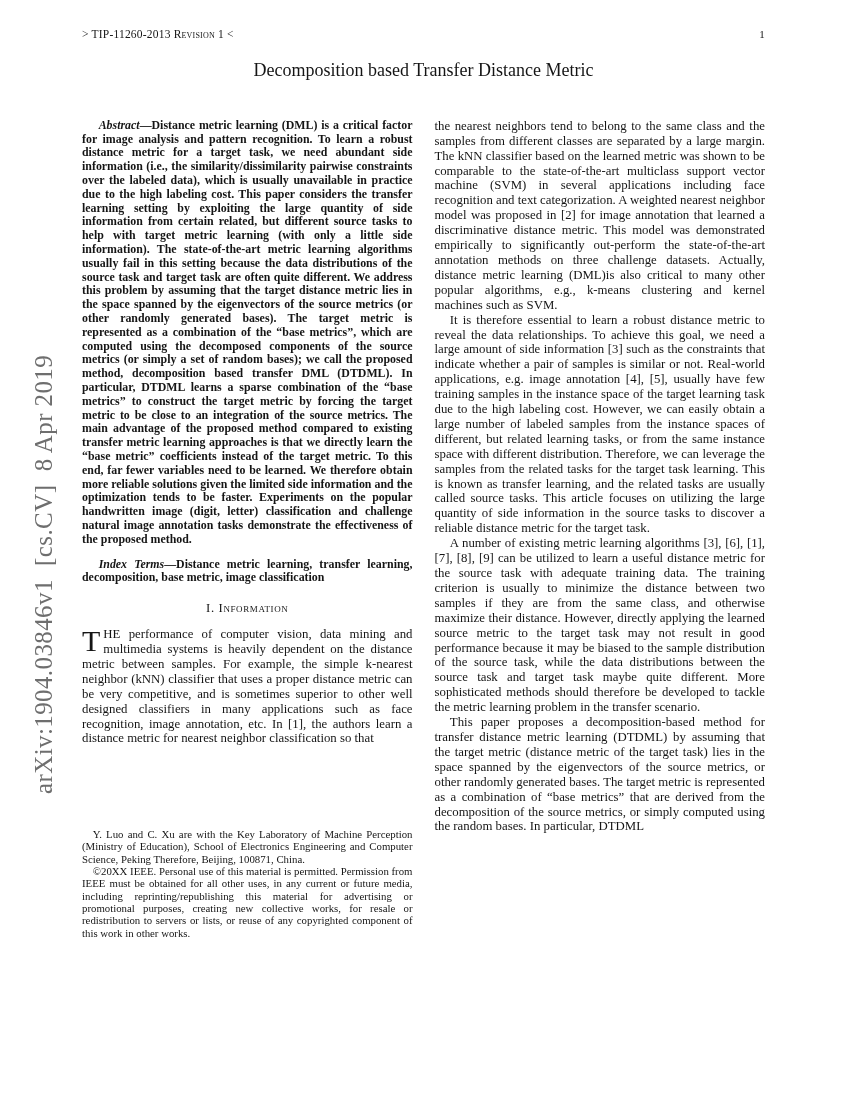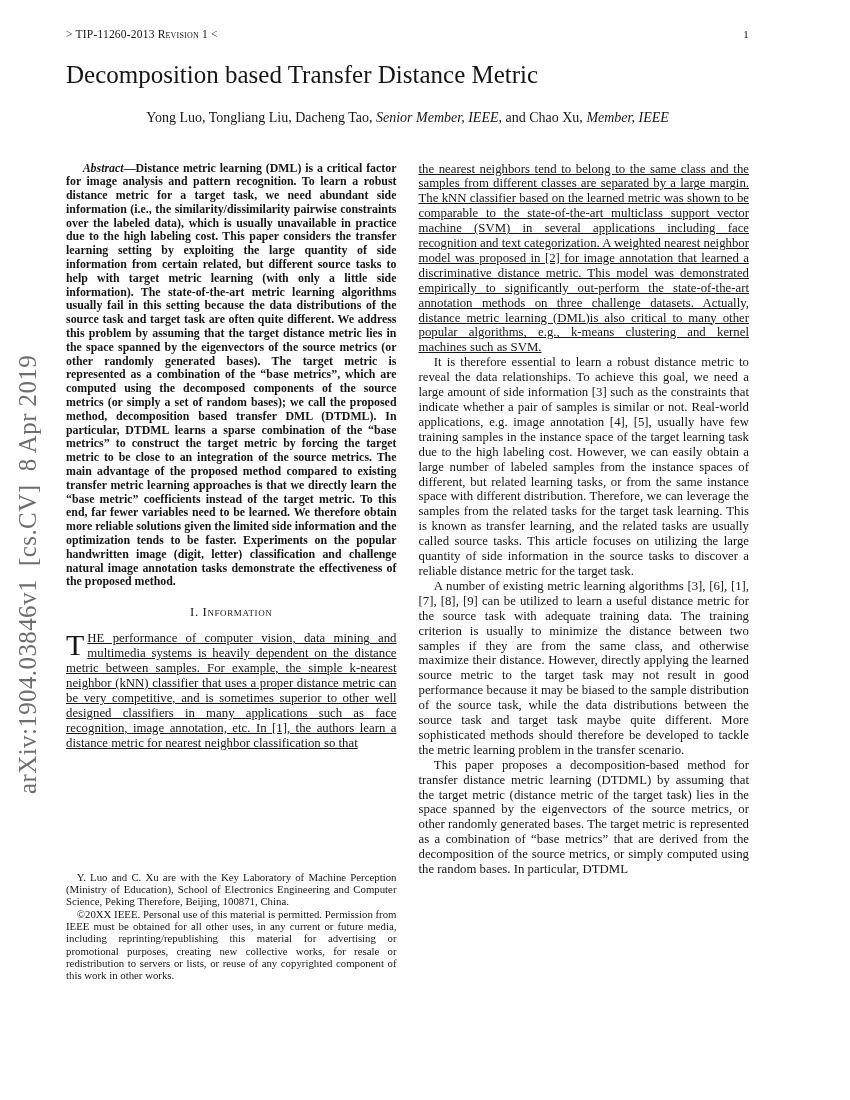--- a/index.html
+++ b/index.html
@@ -8,20 +8,21 @@
     background: #ffffff;
   }
   .page {
     position: relative;
     width: 799px;
     height: 1100px;
     background: #ffffff;
     color: #151515;
     font-family: "Liberation Serif", "DejaVu Serif", serif;
     overflow: hidden;
+    margin-left: 16px;
   }
   
   .running-header {
     position: absolute;
     top: 28px;
     left: 66px;
     right: 50px;
     display: flex;
     justify-content: space-between;
     font-size: 11.5px;
@@ -41,21 +42,22 @@
     color: #6e6e6e;
     white-space: pre;
     letter-spacing: 0.4px;
   }
 
   .content {
     padding: 0 50px 0 66px;
   }
   .title {
     margin: 58px 0 0 0;
-    font-size: 25px;
+    text-align: center;
+    font-size: 18px;
     font-weight: 400;
     line-height: 1.38;
   }
   .authors {
     margin-top: 17px;
     text-align: center;
     font-size: 14px;
   }
   .authors .it { font-style: italic; }
 
@@ -94,21 +96,21 @@
     letter-spacing: 0.6px;
   }
 
   .body-para {
     font-size: 12.8px;
     line-height: 14.9px;
     text-align: justify;
     margin: 0;
     text-indent: 1.2em;
   }
-  .no-indent { text-indent: 0; text-decoration: underline; }
+  .no-indent { text-indent: 0; }
 
   .dropcap {
     float: left;
     font-size: 30px;
     line-height: 24px;
     padding: 2px 3px 0 0;
   }
 
   .footnotes {
     margin-top: auto;
@@ -130,27 +132,27 @@
     <span class="rh-left">&gt; TIP-11260-2013 Revision 1 &lt;</span>
     <span class="rh-right">1</span>
   </div>
 
   <div class="arxiv-stamp">arXiv:1904.03846v1  [cs.CV]  8 Apr 2019</div>
 
   <div class="content">
 
     <h1 class="title"><span>Decomposition based Transfer Distance Metric</span><br></h1>
 
-    <div class="authors"><span>Yong Luo, Tongliang Liu, Dacheng Tao, </span><span class="it">Senior Member, IEEE,</span><span> and Chao Xu, </span><span class="it">Member, IEEE</span></div>
 
     <div class="columns">
 
       <div class="col col-left">
         <p class="abstract"><span class="lead-label">Abstract</span><span>—Distance metric learning (DML) is a critical factor for image analysis and pattern recognition. To learn a robust distance metric for a target task, we need abundant side information (i.e., the similarity/dissimilarity pairwise constraints over the labeled data), which is usually unavailable in practice due to the high labeling cost. This paper considers the transfer learning setting by exploiting the large quantity of side information from certain related, but different source tasks to help with target metric learning (with only a little side information). The state-of-the-art metric learning algorithms usually fail in this setting because the data distributions of the source task and target task are often quite different. We address this problem by assuming that the target distance metric lies in the space spanned by the eigenvectors of the source metrics (or other randomly generated bases). The target metric is represented as a combination of the “base metrics”, which are computed using the decomposed components of the source metrics (or simply a set of random bases); we call the proposed method, decomposition based transfer DML (DTDML). In particular, DTDML learns a sparse combination of the “base metrics” to construct the target metric by forcing the target metric to be close to an integration of the source metrics. The main advantage of the proposed method compared to existing transfer metric learning approaches is that we directly learn the “base metric” coefficients instead of the target metric. To this end, far fewer variables need to be learned. We therefore obtain more reliable solutions given the limited side information and the optimization tends to be faster. Experiments on the popular handwritten image (digit, letter) classification and challenge natural image annotation tasks demonstrate the effectiveness of the proposed method.</span></p>
 
+        <p class="index-terms"><span class="lead-label">Index Terms</span><span>—Distance metric learning, transfer learning, decomposition, base metric, image classification</span></p>
 
         <h2 class="section-heading">I. Information</h2>
 
         <p class="body-para no-indent"><span class="dropcap">T</span><span>HE performance of computer vision, data mining and multimedia systems is heavily dependent on the distance metric between samples. For example, the simple k-nearest neighbor (kNN) classifier that uses a proper distance metric can be very competitive, and is sometimes superior to other well designed classifiers in many applications such as face recognition, image annotation, etc. In [1], the authors learn a distance metric for nearest neighbor classification so that</span></p>
 
         <div class="footnotes">
           <p>Y. Luo and C. Xu are with the Key Laboratory of Machine Perception (Ministry of Education), School of Electronics Engineering and Computer Science, Peking Therefore, Beijing, 100871, China.</p>
           <p>©20XX IEEE. Personal use of this material is permitted. Permission from IEEE must be obtained for all other uses, in any current or future media, including reprinting/republishing this material for advertising or promotional purposes, creating new collective works, for resale or redistribution to servers or lists, or reuse of any copyrighted component of this work in other works.</p>
         </div>
       </div>

